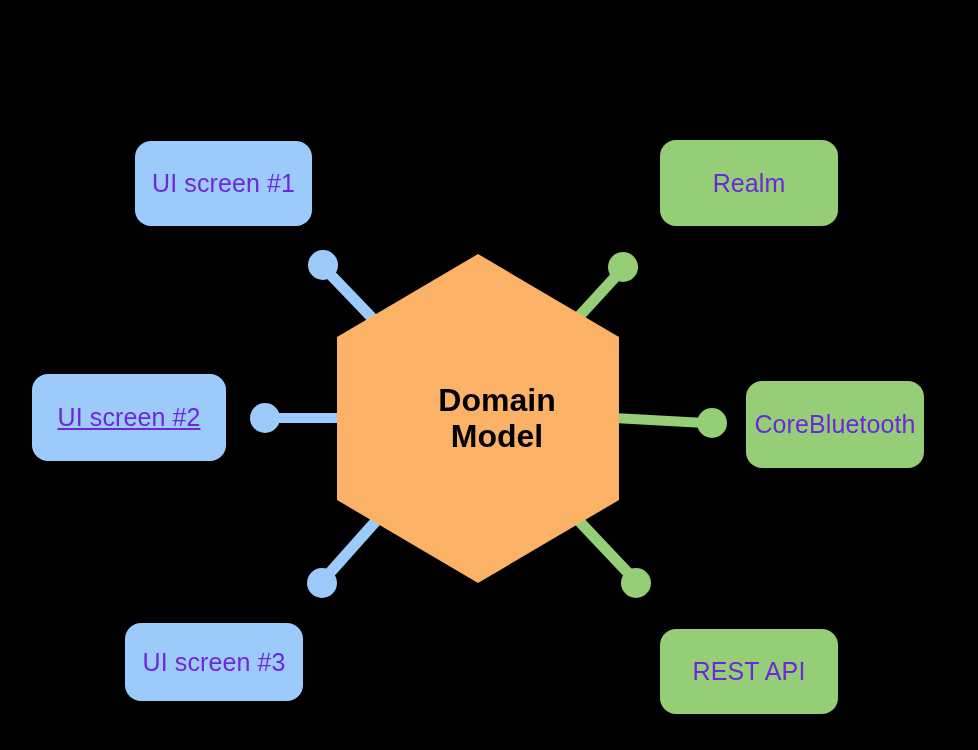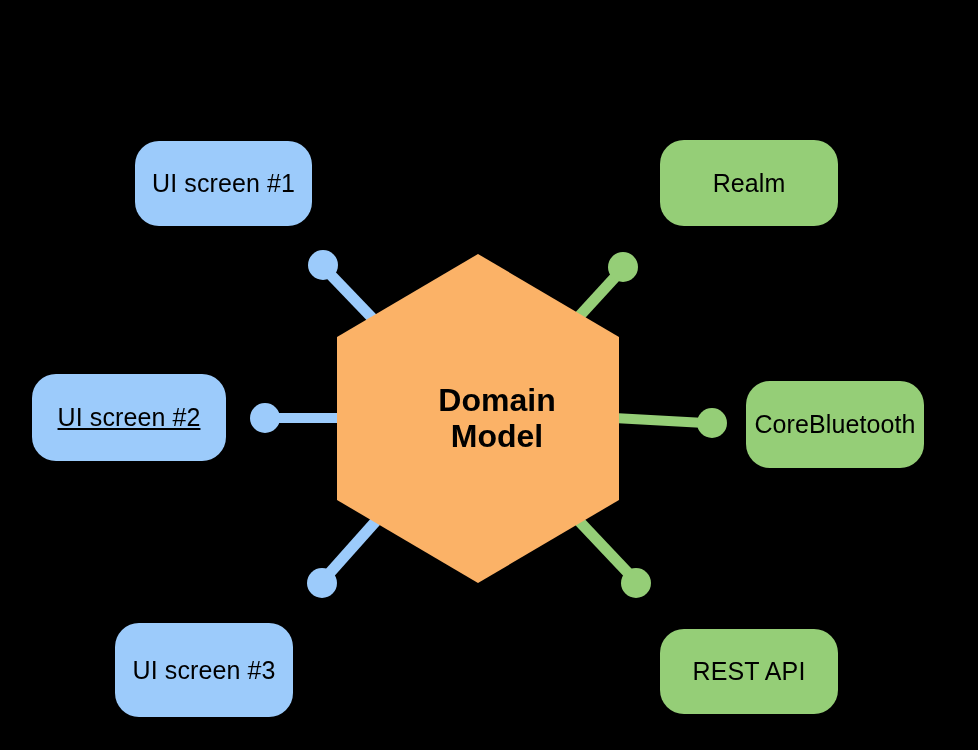--- a/index.html
+++ b/index.html
@@ -19,26 +19,26 @@
   }
   #diagram-svg {
     position: absolute;
     left: 0;
     top: 0;
     width: 978px;
     height: 750px;
   }
   .node-box {
     position: absolute;
-    border-radius: 24px;
+    border-radius: 16px;
     display: flex;
     align-items: center;
     justify-content: center;
     box-sizing: border-box;
-    color: #000000;
+    color: #6d28d9;
     font-size: 25px;
     font-weight: 400;
     letter-spacing: 0.1px;
     line-height: 1.15;
     text-align: center;
     user-select: none;
   }
   .node-ui { background: #9CCBFB; }
   .node-service { background: #95CE77; margin-left: 10px; }
 
@@ -93,21 +93,21 @@
   </div>
 
   <div class="node-box node-ui" style="left:135px; top:141px; width:177px; height:85px;">
     <span>UI screen #1</span>
   </div>
 
   <div class="node-box node-ui" style="left:32px; top:374px; width:194px; height:87px;text-decoration:underline;">
     <span>UI screen #2</span>
   </div>
 
-  <div class="node-box node-ui" style="left:115px; top:623px; width:178px; height:94px;text-align:right;">
+  <div class="node-box node-ui" style="left:125px; top:623px; width:178px; height:78px;text-align:right;">
     <span>UI screen #3</span>
   </div>
 
   <div class="node-box node-service" style="left:650px; top:140px; width:178px; height:86px;">
     <span>Realm</span>
   </div>
 
   <div class="node-box node-service" style="left:736px; top:381px; width:178px; height:87px;">
     <span>CoreBluetooth</span>
   </div>

